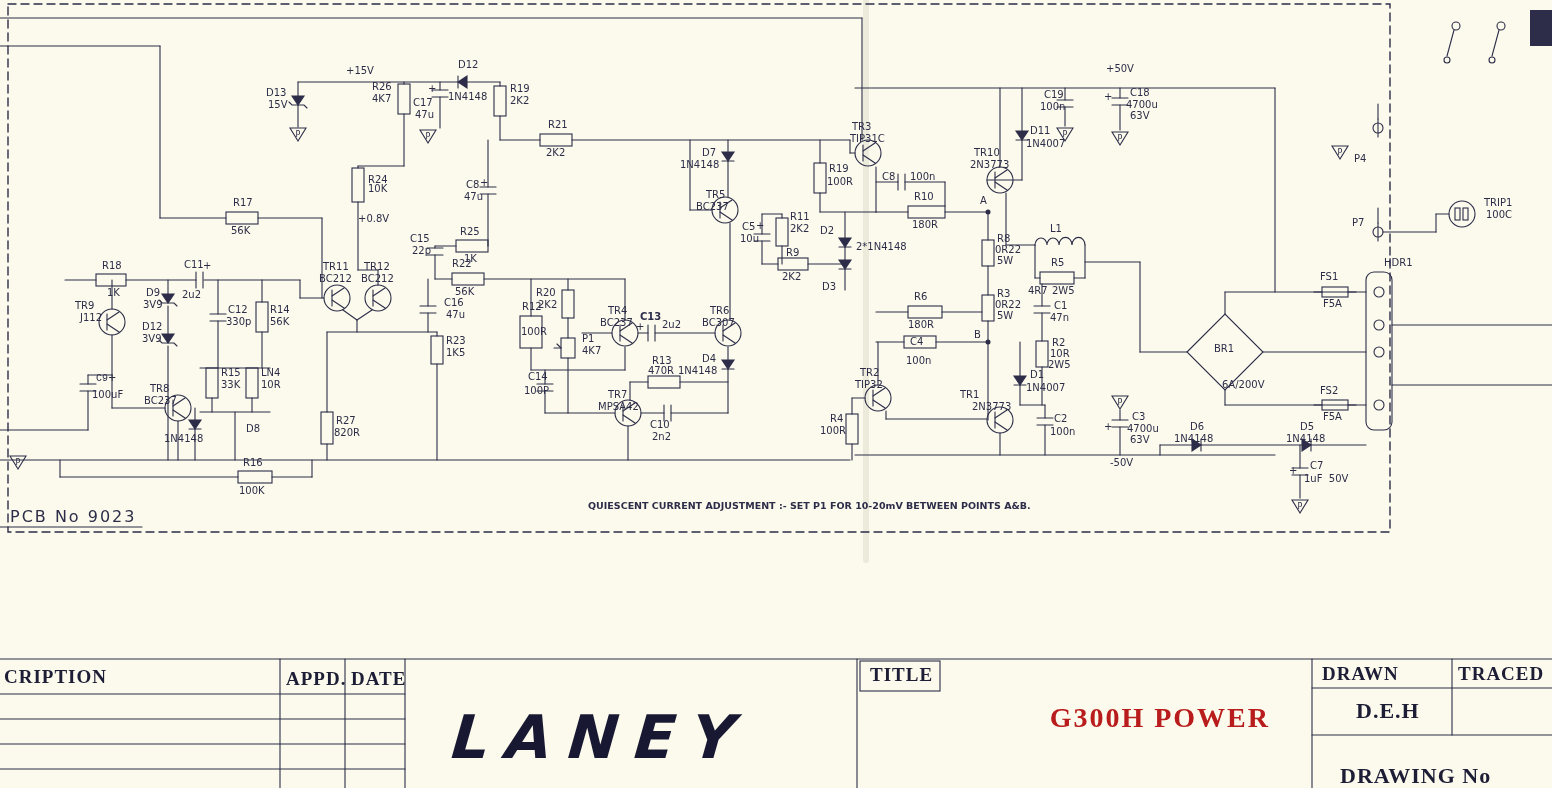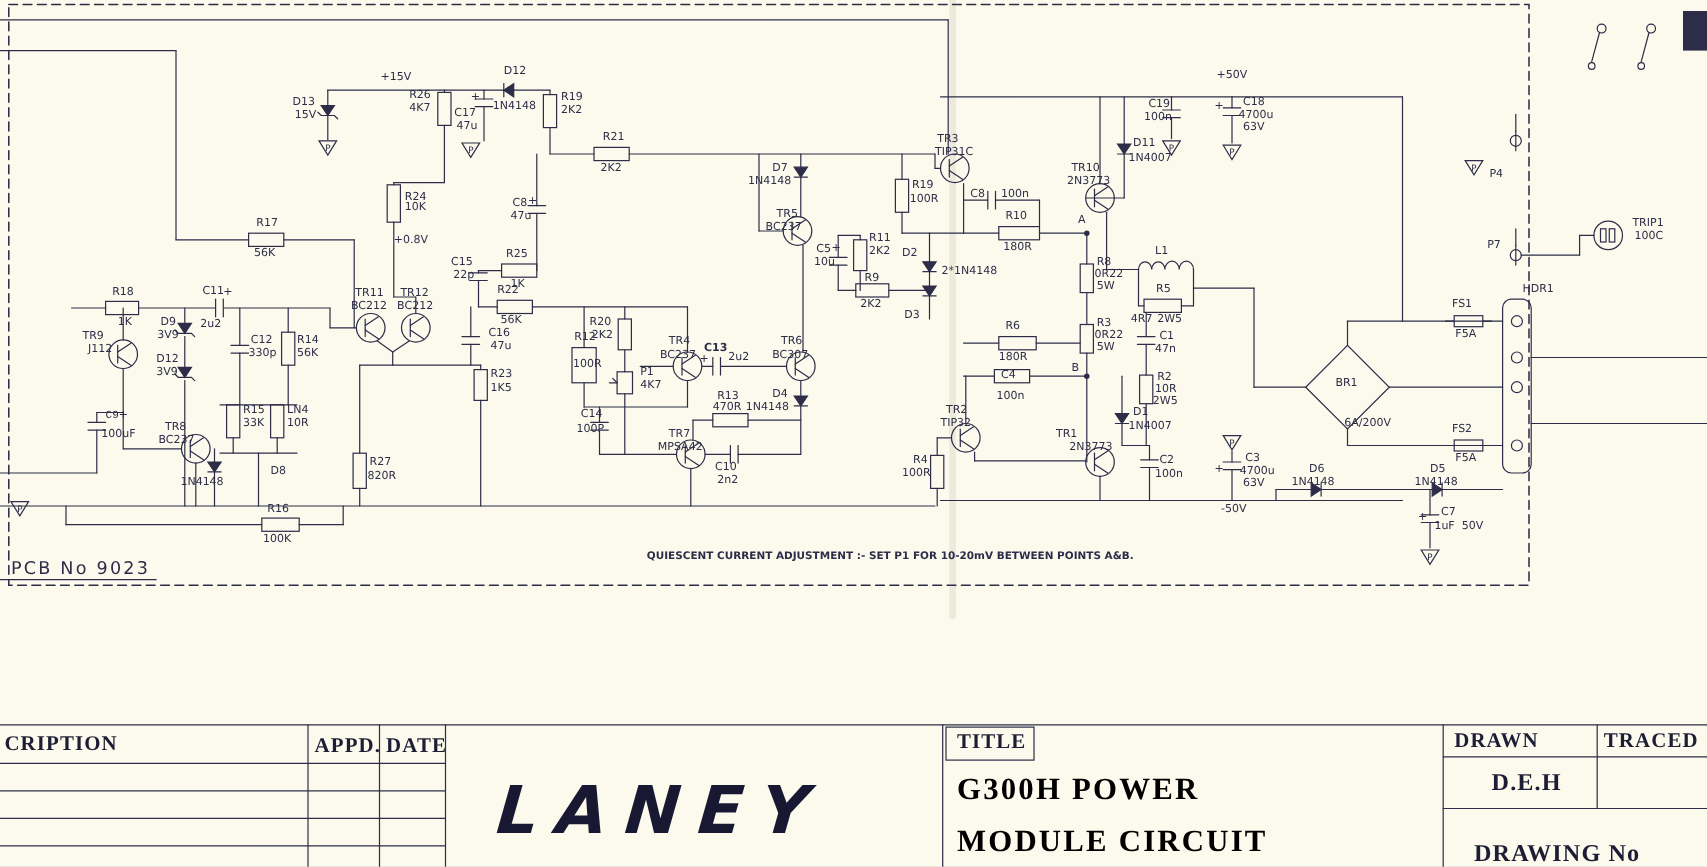--- a/index.html
+++ b/index.html
@@ -14,22 +14,22 @@
   #art .dot  { fill:var(--ink); stroke:none; }
   #art .blk  { fill:var(--ink); stroke:none; }
   #art .flagletter { fill:var(--ink); stroke:none; font:8px "DejaVu Sans",sans-serif; text-anchor:middle; }
   #labels { position:absolute; left:0; top:0; width:1552px; height:788px; pointer-events:none; }
   .clabel { position:absolute; font:10px "DejaVu Sans",sans-serif; color:var(--ink); white-space:pre; line-height:1; }
   .note   { position:absolute; left:588px; top:500px; font:bold 9.5px "DejaVu Sans",sans-serif; color:var(--ink); }
   .pcb    { position:absolute; left:10px; top:507px; font:16px "DejaVu Sans",sans-serif; letter-spacing:2px; color:var(--ink); }
   .tbh    { position:absolute; font-family:"Liberation Serif",serif; font-size:19px; font-weight:bold;
             color:#1d1d36; letter-spacing:1px; white-space:nowrap; }
   .tbh.big{ font-size:22px; }
-  .gtitle { position:absolute; left:870px; width:400px; text-align:left;
-            font:bold 28px "Liberation Serif",serif; letter-spacing:2px; color:#000000; }
+  .gtitle { position:absolute; left:870px; width:400px; text-align:right;
+            font:bold 28px "Liberation Serif",serif; letter-spacing:2px; color:#b91c1c; }
   .laney  { position:absolute; left:452px; top:702px; font-style:italic; font-weight:900;
             font-size:60px; letter-spacing:16px; color:#181832; transform:skewX(-5deg);
             font-family:"DejaVu Sans",sans-serif; }
 </style>
 </head>
 <body>
 
 <div class="page">
 
   <svg id="art" width="1552" height="788" viewBox="0 0 1552 788">
@@ -608,18 +608,17 @@
 
   <span class="pcb">PCB No 9023</span>
   <span class="note">QUIESCENT CURRENT ADJUSTMENT :- SET P1 FOR 10-20mV BETWEEN POINTS A&amp;B.</span>
 
   <span class="tbh" style="left:4px;top:666px">CRIPTION</span>
   <span class="tbh" style="left:286px;top:668px">APPD.</span>
   <span class="tbh" style="left:351px;top:668px">DATE</span>
   <div class="laney">LANEY</div>
   <span class="tbh" style="left:870px;top:664px">TITLE</span>
   <div class="gtitle" style="top:702px">G300H  POWER</div>
-  <div class="gtitle" style="top:750px">MODULE  CIRCUIT</div>
   <span class="tbh" style="left:1322px;top:663px">DRAWN</span>
   <span class="tbh" style="left:1458px;top:663px">TRACED</span>
   <span class="tbh big" style="left:1356px;top:698px">D.E.H</span>
   <span class="tbh big" style="left:1340px;top:763px">DRAWING  No</span>
 </div>
 
 </body></html>

